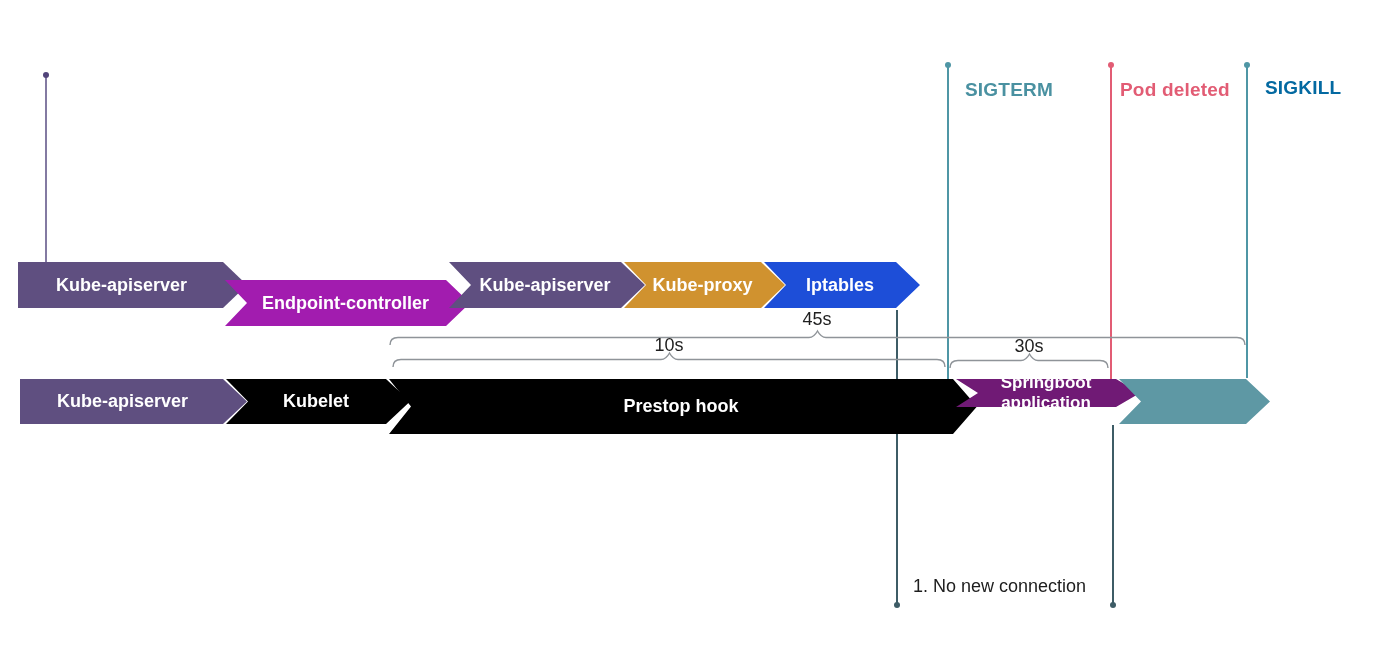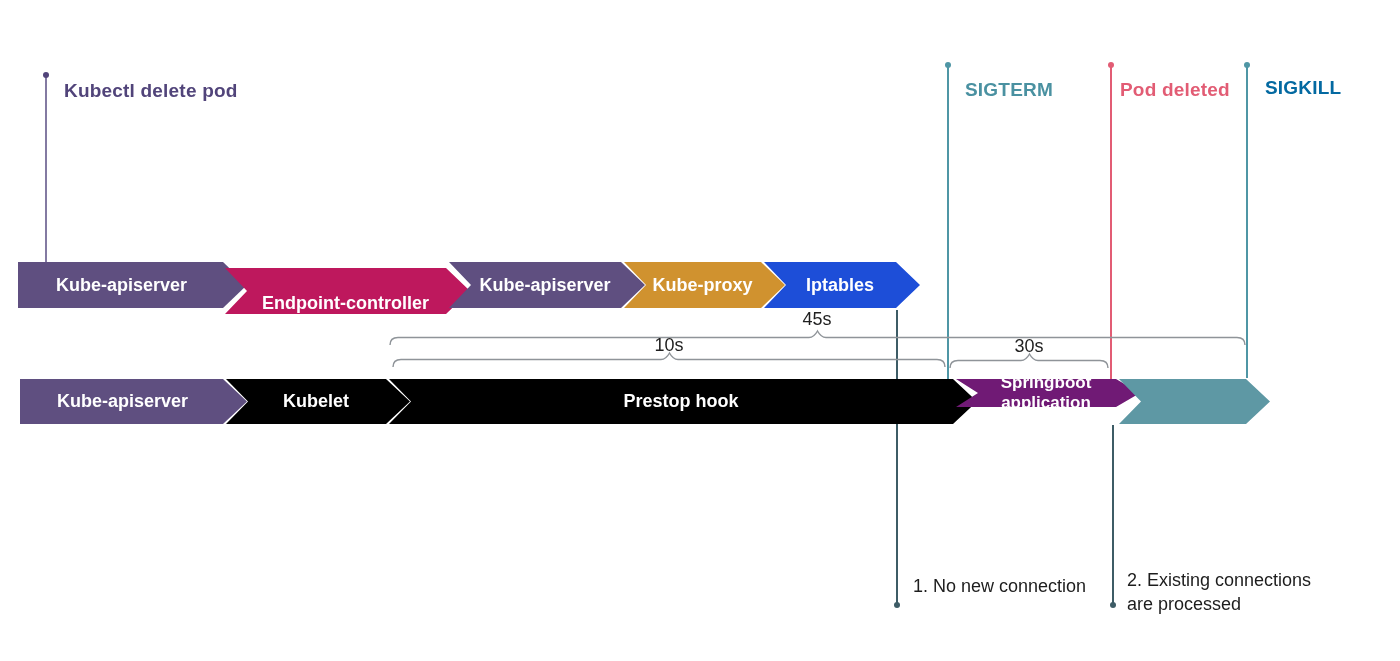--- a/index.html
+++ b/index.html
@@ -65,30 +65,29 @@
 
   <div class="vline" style="left: 1246px; top: 66px; height: 312px; background: rgb(79, 150, 165);"></div>
   <div class="dot" style="left: 1244px; top: 62px; background: rgb(79, 150, 165);"></div>
 
   <div class="vline" style="left: 896px; top: 310px; height: 295px; background: rgb(61, 92, 102);"></div>
   <div class="dot" style="left: 894px; top: 602px; background: rgb(61, 92, 102);"></div>
 
   <div class="vline" style="left: 1112px; top: 425px; height: 180px; background: rgb(61, 92, 102);"></div>
   <div class="dot" style="left: 1110px; top: 602px; background: rgb(61, 92, 102);"></div>
 
-  <div class="event-label" style="left: 64px; top: 80px; color: rgb(81, 68, 122);">Kubectl delete pod</div>
   <div class="event-label" style="left: 965px; top: 79px; color: rgb(74, 145, 161);">SIGTERM</div>
   <div class="event-label" style="left: 1120px; top: 79px; color: rgb(226, 92, 116);">Pod deleted</div>
   <div class="event-label" style="left: 1265px; top: 77px; color: #0369a1;">SIGKILL</div>
 
   <div>
     <div class="seg first" style="left: 18px; top: 262px; width: 229px; background: rgb(95, 79, 128);">
       <span>Kube-apiserver</span>
     </div>
-    <div class="seg notch" style="left: 225px; top: 268px; width: 245px; background: #be185d; align-items: flex-end;">
+    <div class="seg notch" style="left: 225px; top: 280px; width: 245px; background: #a21caf;">
       <span>Endpoint-controller</span>
     </div>
     <div class="seg notch" style="left: 449px; top: 262px; width: 196px; background: rgb(95, 79, 128);">
       <span>Kube-apiserver</span>
     </div>
     <div class="seg notch" style="left: 624px; top: 262px; width: 161px; background: rgb(208, 146, 47);">
       <span>Kube-proxy</span>
     </div>
     <div class="seg notch" style="left: 764px; top: 262px; width: 156px; background: #1d4ed8;">
       <span>Iptables</span>
@@ -105,29 +104,27 @@
   <div class="duration" style="left:637px; top:335px;">10s</div>
   <div class="duration" style="left:997px; top:336px;">30s</div>
 
   <div>
     <div class="seg first" style="left: 20px; top: 379px; width: 227px; height: 45px; background: rgb(95, 79, 128);">
       <span>Kube-apiserver</span>
     </div>
     <div class="seg notch" style="left: 226px; top: 379px; width: 184px; height: 45px; background: #000000;">
       <span>Kubelet</span>
     </div>
-    <div class="seg notch" style="left: 389px; top: 379px; width: 588px; height: 45px; background: rgb(0, 0, 0);">
+    <div class="seg notch" style="left: 389px; top: 379px; width: 588px; height: 55px; background: rgb(0, 0, 0);">
       <span>Prestop hook</span>
     </div>
     <div class="seg notch" style="left: 956px; top: 379px; width: 184px; height: 28px; background: #701a75;">
       <span class="two-line">Springboot
 application</span>
     </div>
     <div class="seg notch" style="left: 1119px; top: 379px; width: 151px; height: 45px; background: rgb(94, 152, 164);">
       <span></span>
     </div>
   </div>
 
   <div class="annotation" style="left:913px; top:575px;">1. No new connection</div>
-  <div class="annotation" style="left:1127px; top:569px;">2. Existing connections
-are processed</div>
 
 </div>
 
 </body></html>

